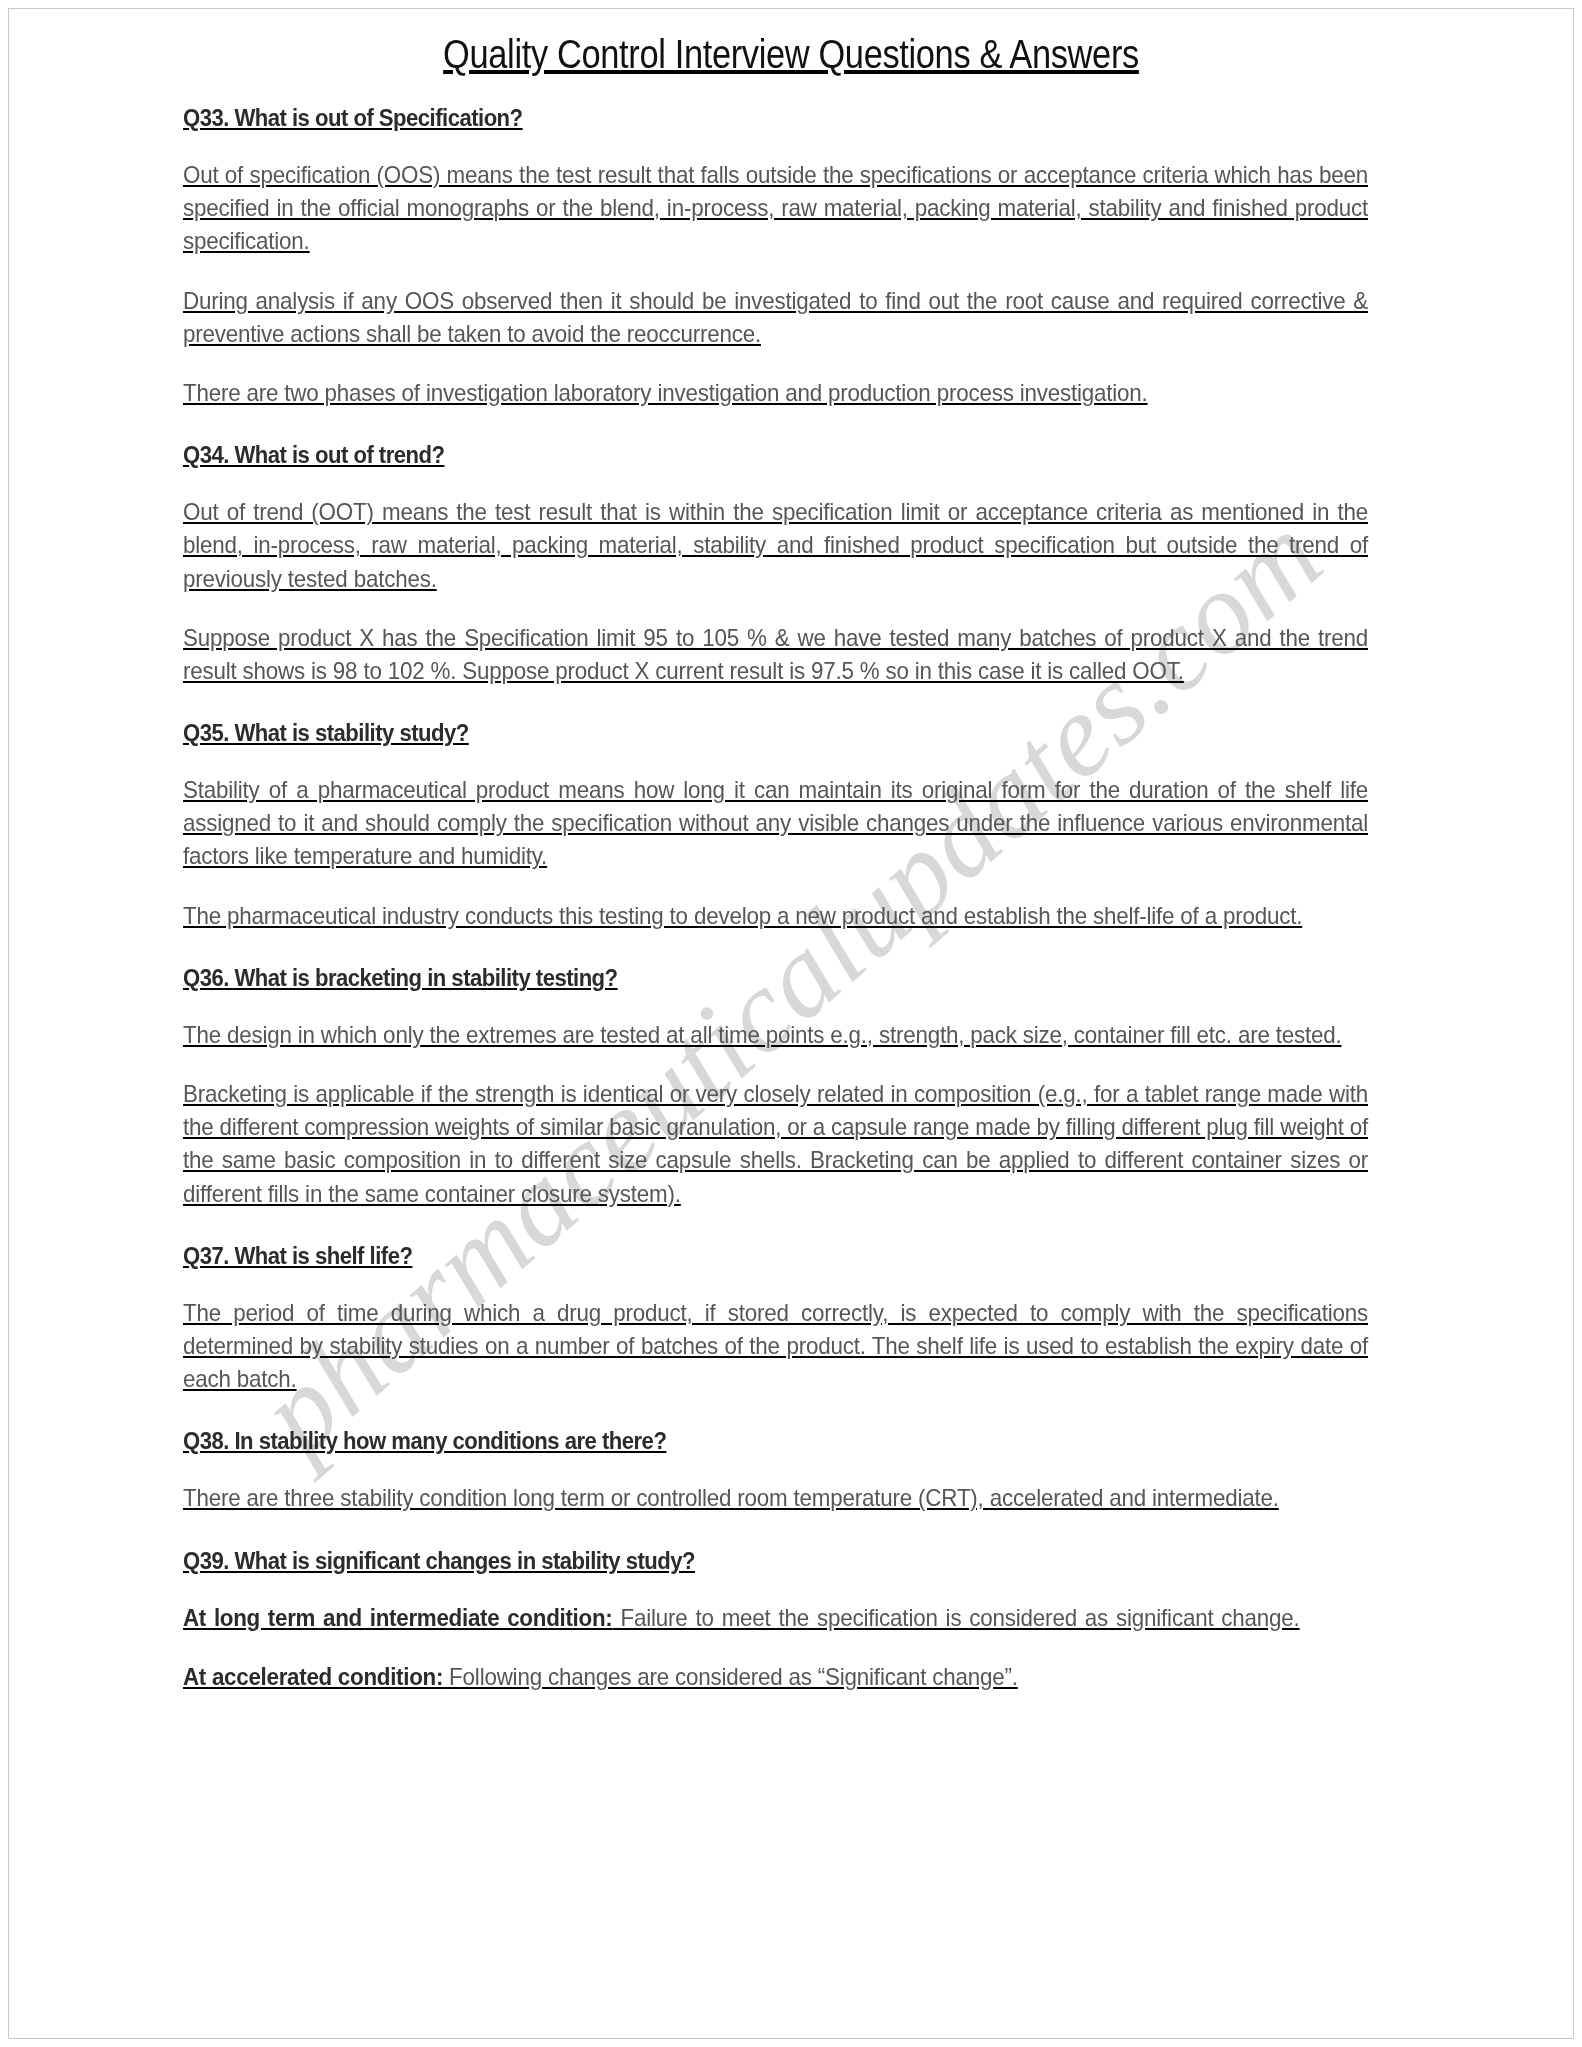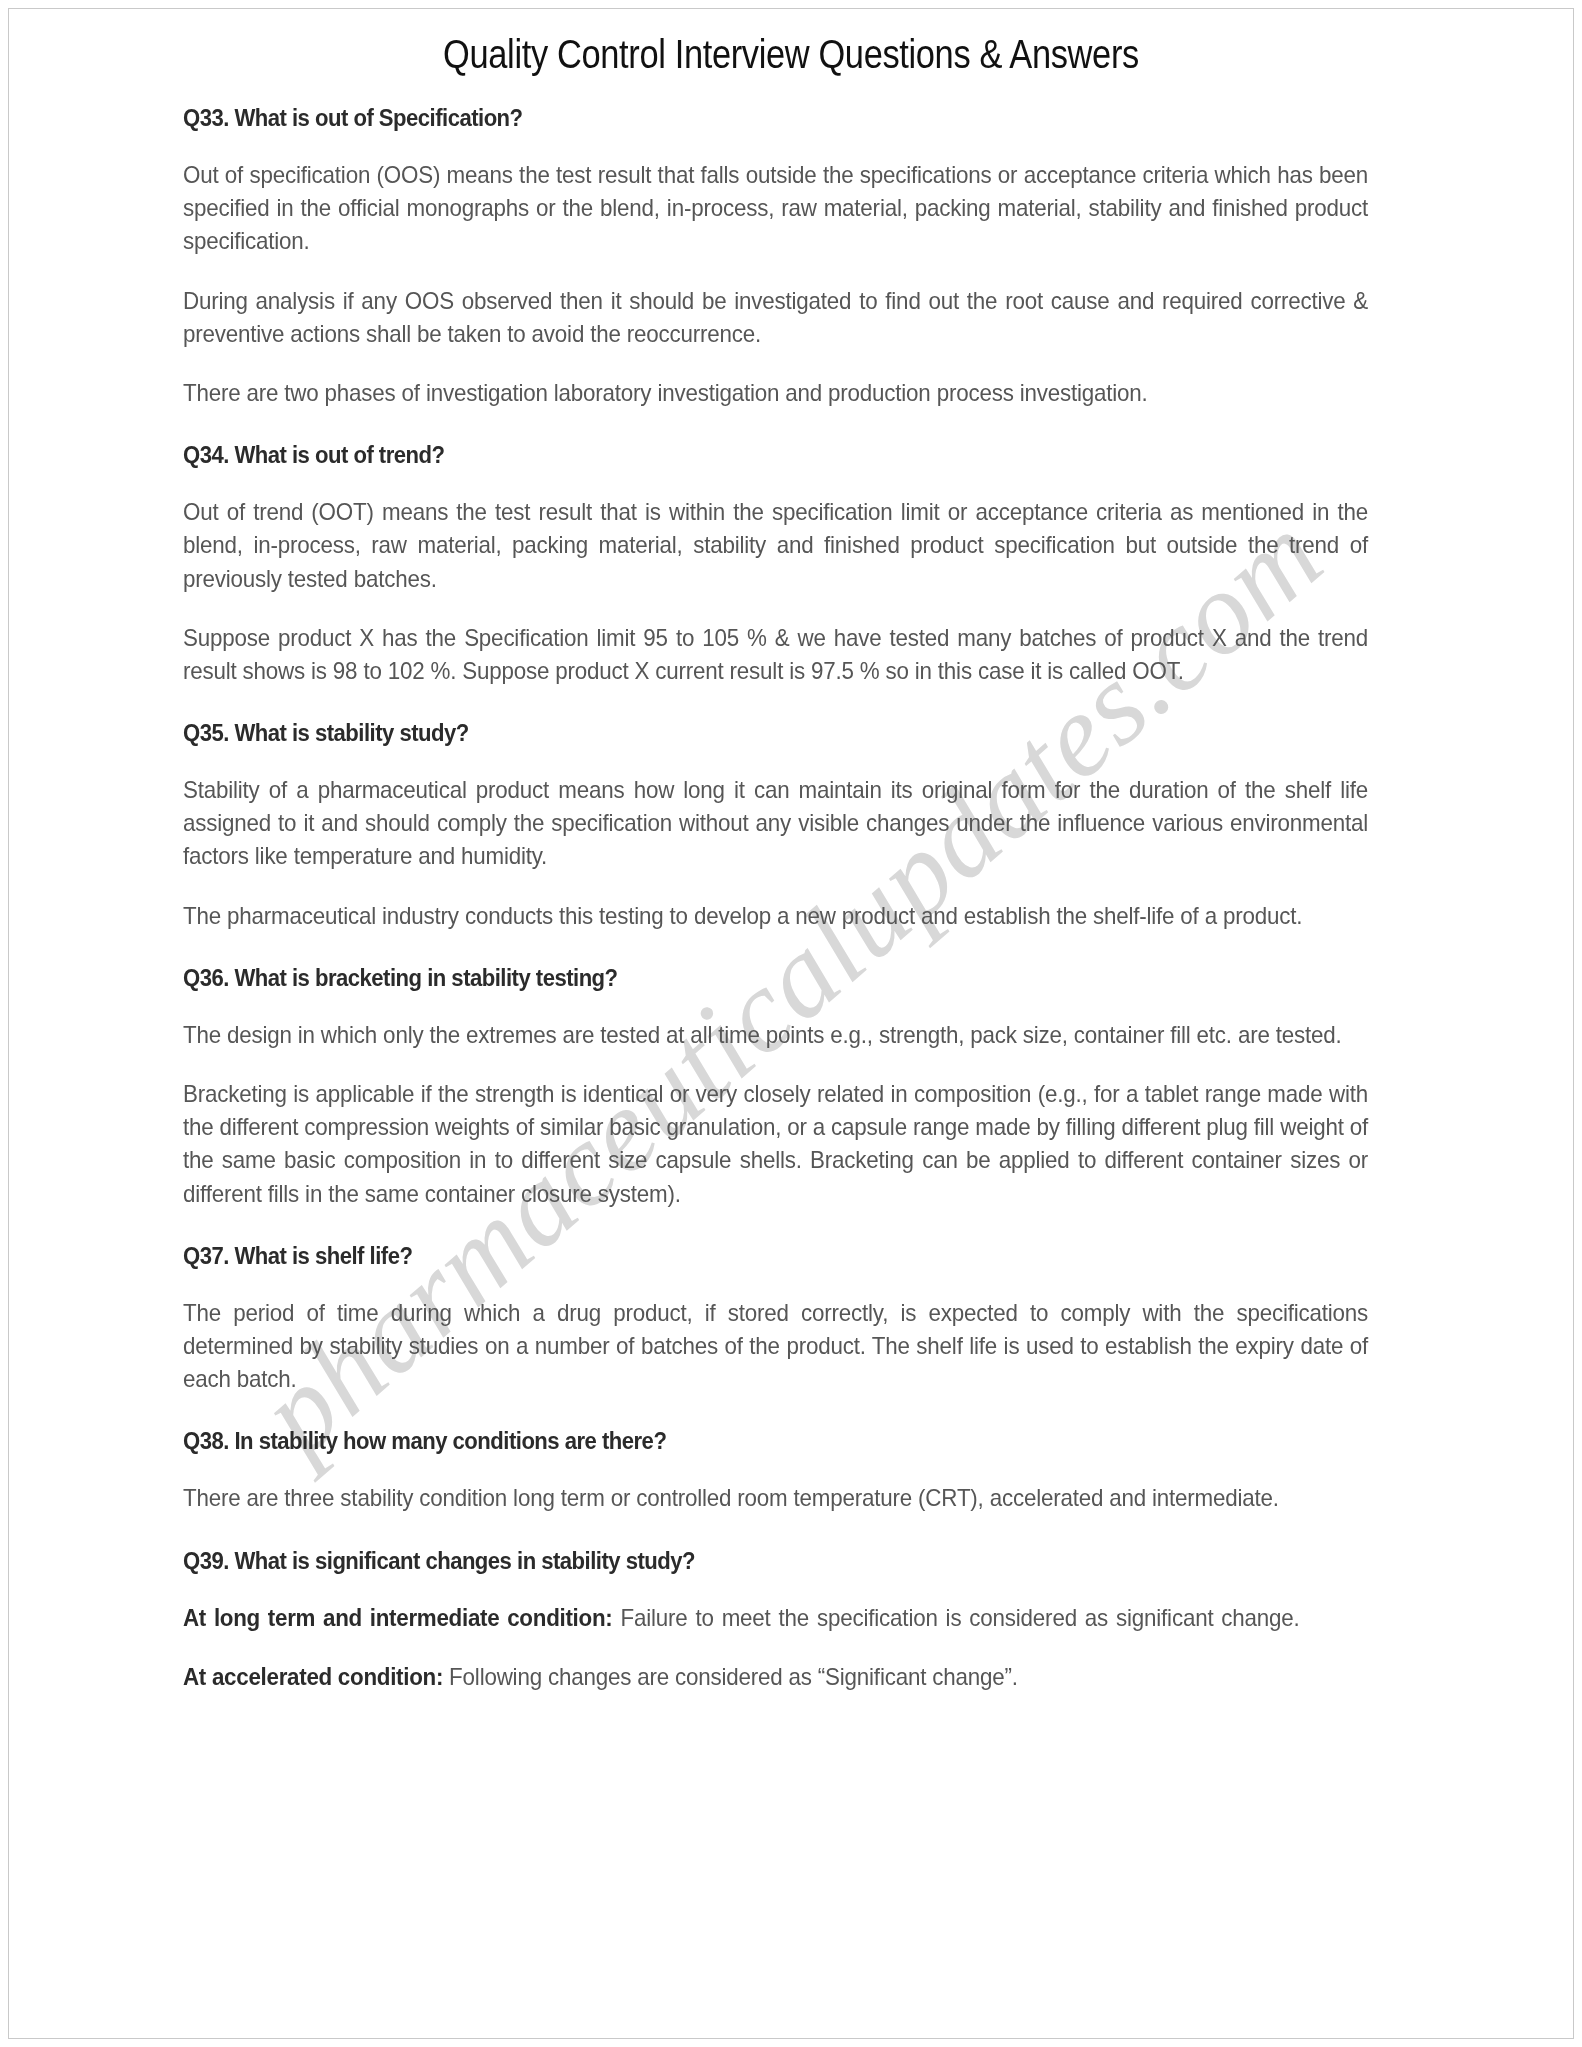--- a/index.html
+++ b/index.html
@@ -43,20 +43,21 @@
     white-space: nowrap;
     pointer-events: none;
     z-index: 0;
     user-select: none;
   }
 
   #content {
     position: relative;
     z-index: 2;
     padding: 22px 100px 0 100px;
+    text-decoration: underline;
   }
 
   
   .doc-title {
     text-align: center;
     font-family: "Liberation Sans Narrow", "Liberation Sans", sans-serif;
     font-size: 40px;
     font-weight: 400;
     color: #111111;
     letter-spacing: -0.4px;

